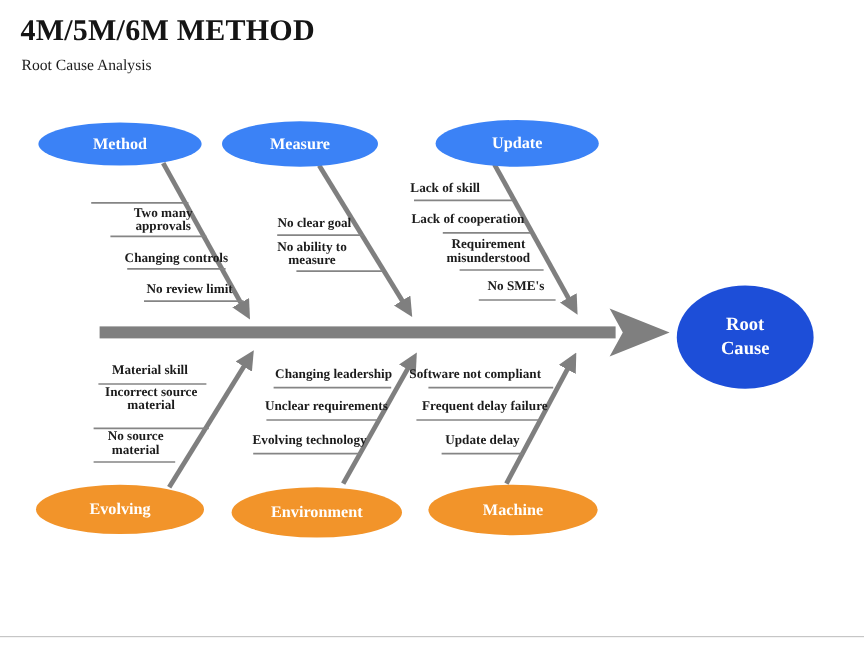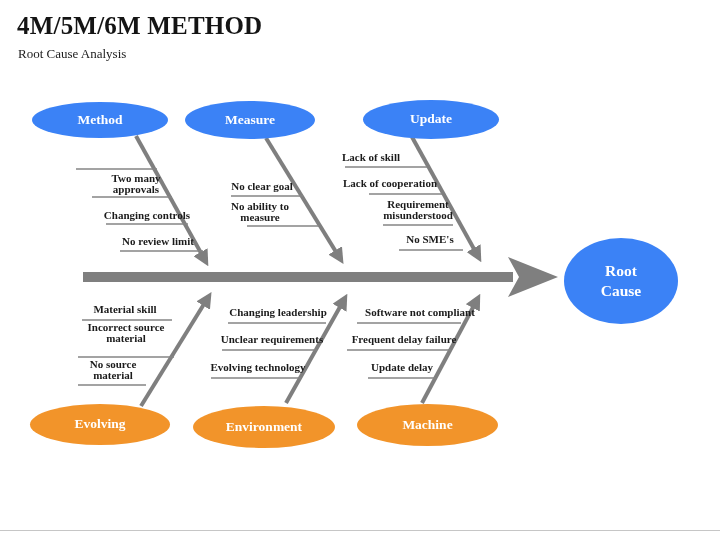--- a/index.html
+++ b/index.html
@@ -14,21 +14,21 @@
   .subtitle{
     position:absolute;left:18px;top:46px;font-size:13px;font-weight:400;color:#1b1b1b;
   }
   svg.lines{position:absolute;left:0;top:0;width:720px;height:540px;}
   .oval{
     position:absolute;border-radius:50%;display:flex;align-items:center;justify-content:center;
     text-align:center;color:#ffffff;font-weight:bold;font-size:13.5px;line-height:1.1;
   }
   .oval.teal{background:#3b82f6;}
   .oval.orange{background:#F2942A;}
-  .oval.green{background:#3b82f6;font-size:15.5px;line-height:1.3;}
+  .oval.green{background:#1d4ed8;font-size:15.5px;line-height:1.3;}
   .oval.green span{display:block;width:72px;}
   .cause{
     position:absolute;font-size:11px;font-weight:600;line-height:11px;
     text-align:center;color:#1b1b1b;
   }
   .bottom-rule{position:absolute;left:0;top:530px;width:720px;height:1px;background:#c6c6c6;}
   .bottom-bar{
     position:absolute;left:0;top:533px;width:720px;height:7px;background:#1F9E83;
     border-top:1px solid #63BDA7;box-sizing:border-box;
   }
@@ -111,30 +111,30 @@
 
   <div class="cause" style="left:103px;top:173px;width:66px;">Two many approvals</div>
   <div class="cause" style="left:94px;top:210px;width:106px;">Changing controls</div>
   <div class="cause" style="left:110px;top:236px;width:96px;">No review limit</div>
 
   <div class="cause" style="left:217px;top:181px;width:90px;">No clear goal</div>
   <div class="cause" style="left:222px;top:201px;width:76px;">No ability to measure</div>
 
   <div class="cause" style="left:328px;top:152px;width:86px;">Lack of skill</div>
   <div class="cause" style="left:334px;top:178px;width:112px;">Lack of cooperation</div>
-  <div class="cause" style="left:375px;top:199px;width:86px;">Requirement misunderstood</div>
+  <div class="cause" style="left:364px;top:199px;width:86px;">Requirement misunderstood</div>
   <div class="cause" style="left:395px;top:234px;width:70px;">No SME's</div>
 
   <div class="cause" style="left:77px;top:304px;width:96px;">Material skill</div>
   <div class="cause" style="left:79px;top:322px;width:94px;">Incorrect source material</div>
   <div class="cause" style="left:81px;top:359px;width:64px;">No source material</div>
 
   <div class="cause" style="left:222px;top:307px;width:112px;">Changing leadership</div>
   <div class="cause" style="left:212px;top:334px;width:120px;">Unclear requirements</div>
   <div class="cause" style="left:202px;top:362px;width:112px;">Evolving technology</div>
 
-  <div class="cause" style="left:356px;top:307px;width:128px;">Software not compliant</div>
+  <div class="cause" style="left:332px;top:307px;width:128px;">Software not compliant</div>
   <div class="cause" style="left:338px;top:334px;width:132px;">Frequent delay failure</div>
   <div class="cause" style="left:360px;top:362px;width:84px;">Update delay</div>
 
   <div class="bottom-rule"></div>
   <div class="bottom-bar"></div>
 </div>
 
 </body></html>

